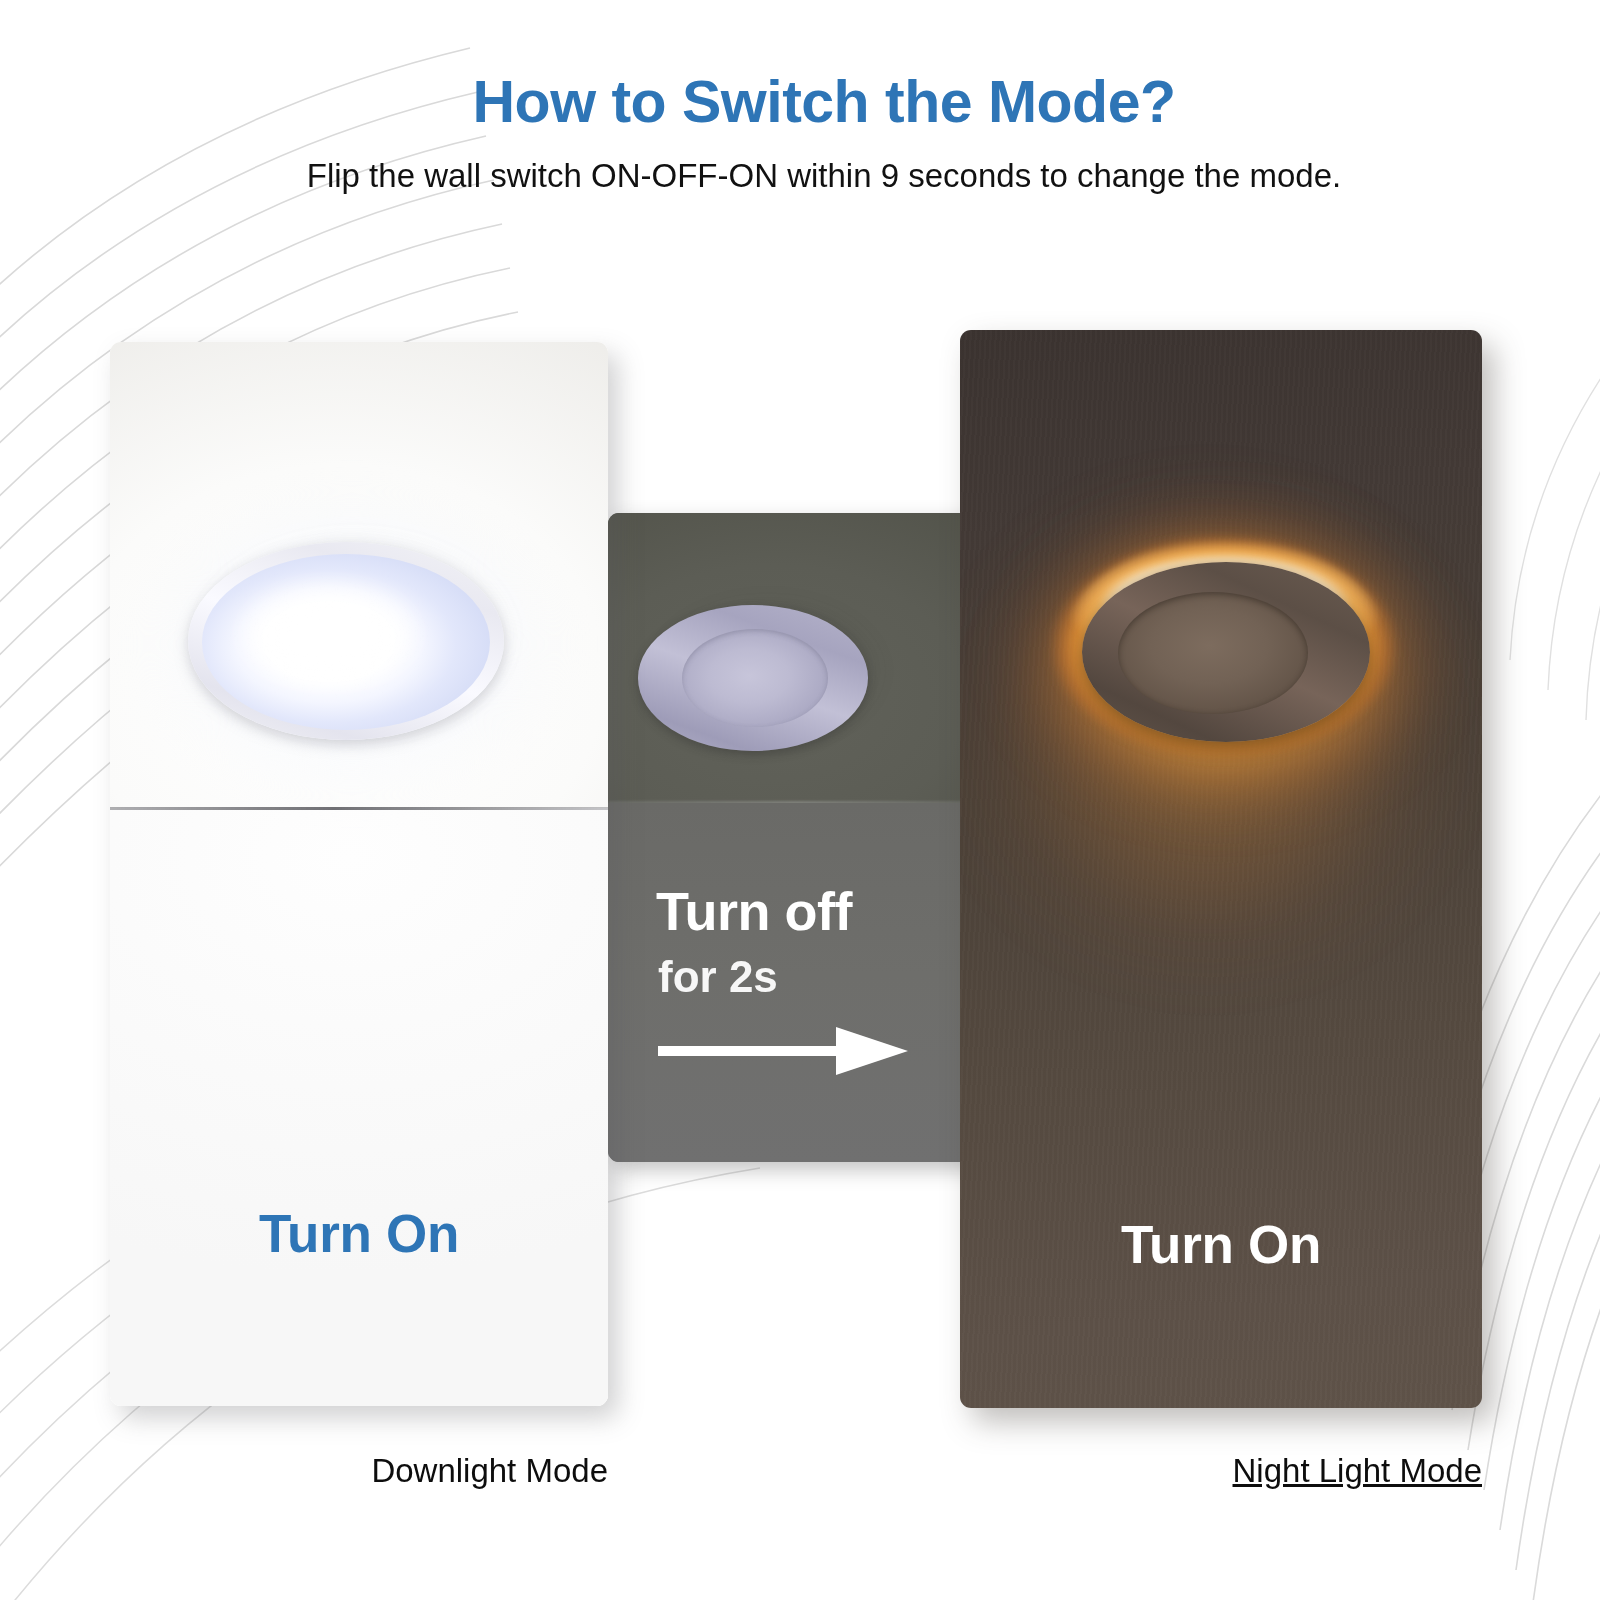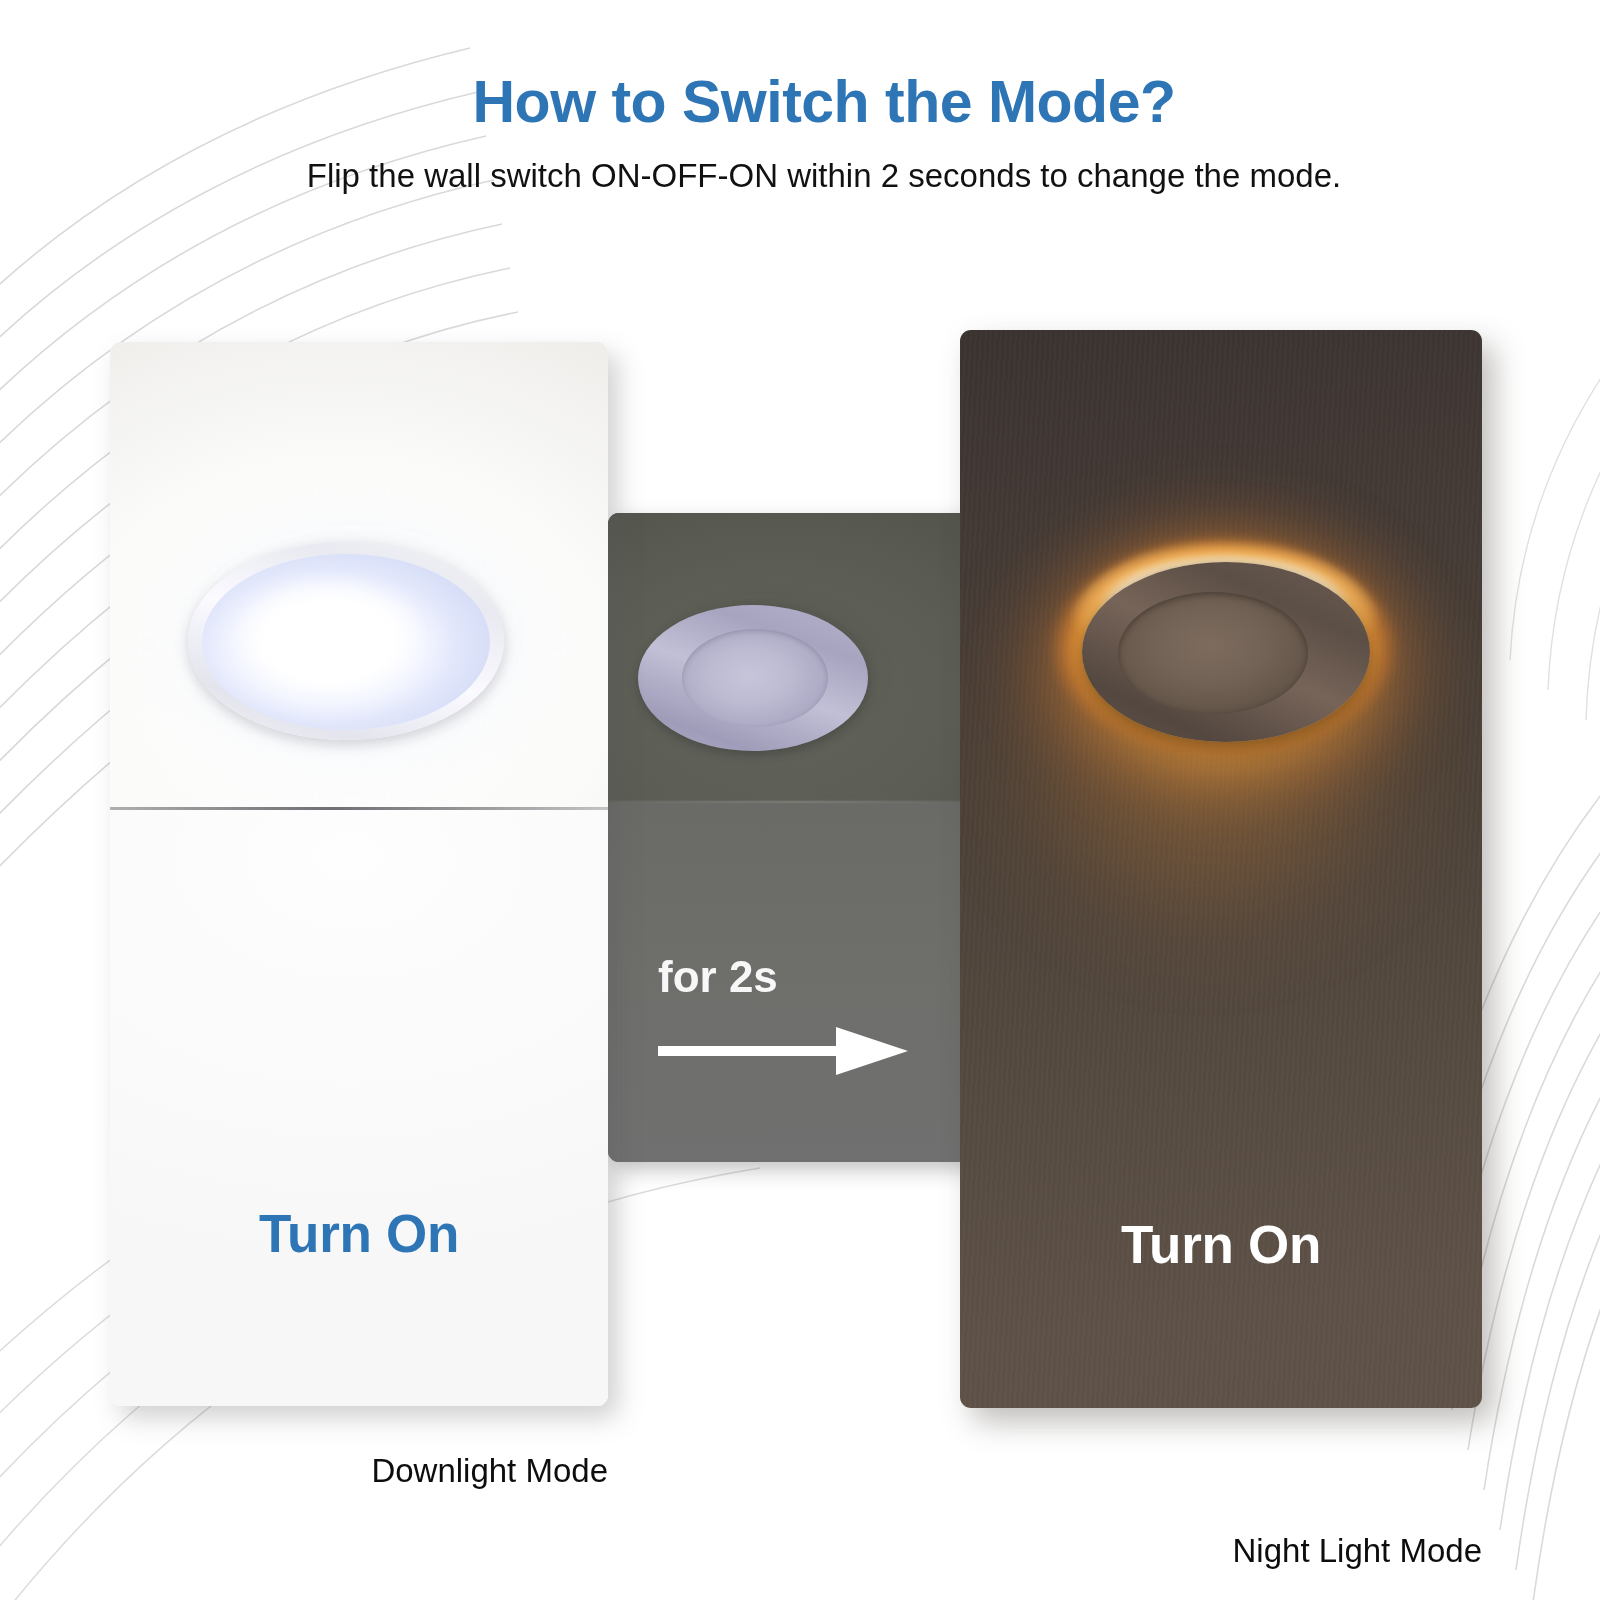--- a/index.html
+++ b/index.html
@@ -242,21 +242,21 @@
   
   .caption {
     position:absolute;
     font-size:33px;
     font-weight:normal;
     color:#0d0d0d;
     text-align:right;
     z-index:6;
   }
   #caption-downlight { left:110px; top:1452px; width:498px; }
-  #caption-nightlight { left:960px; top:1532px; width:522px; }
+  #caption-nightlight { left:960px; top:1452px; width:522px;text-decoration:underline; }
 </style>
 </head>
 <body>
 
 <svg id="bg-decor" viewBox="0 0 1600 1600" width="1600" height="1600" aria-hidden="true">
   <g fill="none" stroke="#d9d9d9" stroke-width="1.6">
     <path d="M -240 620 Q -40 170 470 48"></path>
     <path d="M -240 668 Q -20 208 478 92"></path>
     <path d="M -240 716 Q 0 246 486 136"></path>
     <path d="M -240 764 Q 20 284 494 180"></path>
@@ -289,21 +289,21 @@
   </g>
   <g fill="none" stroke="#e0e0e0" stroke-width="1.4">
     <path d="M 1660 300 Q 1520 460 1510 660"></path>
     <path d="M 1700 320 Q 1556 486 1548 690"></path>
     <path d="M 1740 340 Q 1592 512 1586 720"></path>
   </g>
 </svg>
 
 <div id="header">
   <div id="page-title">How to Switch the Mode?</div>
-  <div id="page-subtitle">Flip the wall switch ON-OFF-ON within 2 seconds to change the mode.</div>
+  <div id="page-subtitle">Flip the wall switch ON-OFF-ON within 9 seconds to change the mode.</div>
 </div>
 
 <div class="panel" id="panel-downlight">
   <div id="downlight-ceiling"></div>
   <div id="downlight-horizon"></div>
   <div id="downlight-wall"></div>
 
   <div id="downlight-fixture-wrap">
     <div id="downlight-glow"></div>
     <div id="downlight-shadow"></div>
@@ -319,20 +319,21 @@
   <div id="turnoff-ceiling"></div>
   <div id="turnoff-horizon"></div>
   <div id="turnoff-wall"></div>
 
   <div id="turnoff-fixture-wrap">
     <div id="turnoff-shadow"></div>
     <div id="turnoff-bezel"></div>
     <div id="turnoff-inner"></div>
   </div>
 
+  <div id="turnoff-heading">Turn off</div>
   <div id="turnoff-sub">for 2s</div>
 
   <svg id="turnoff-arrow" viewBox="0 0 252 60" aria-hidden="true">
     <path d="M 0 25 L 178 25 L 178 6 L 250 30 L 178 54 L 178 35 L 0 35 Z" fill="#ffffff"></path>
   </svg>
 </div>
 
 <div class="panel" id="panel-nightlight">
   <div id="nightlight-tex"></div>
   <div id="nightlight-amber-wash"></div>

